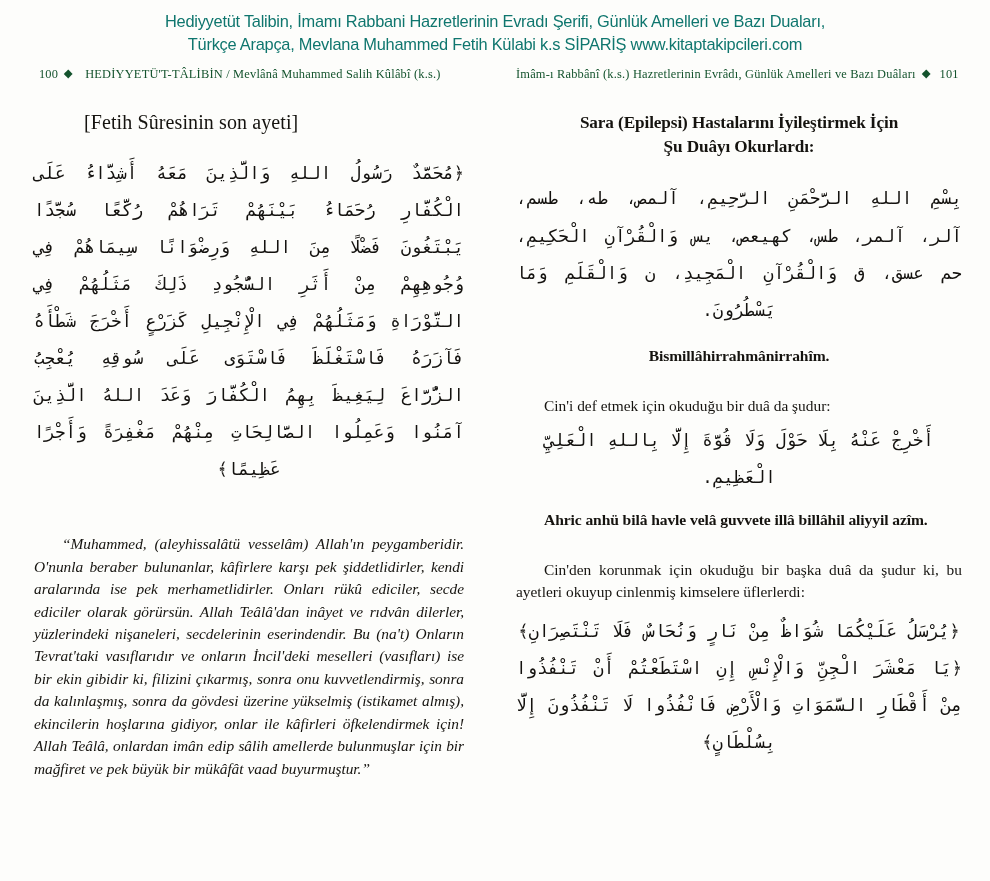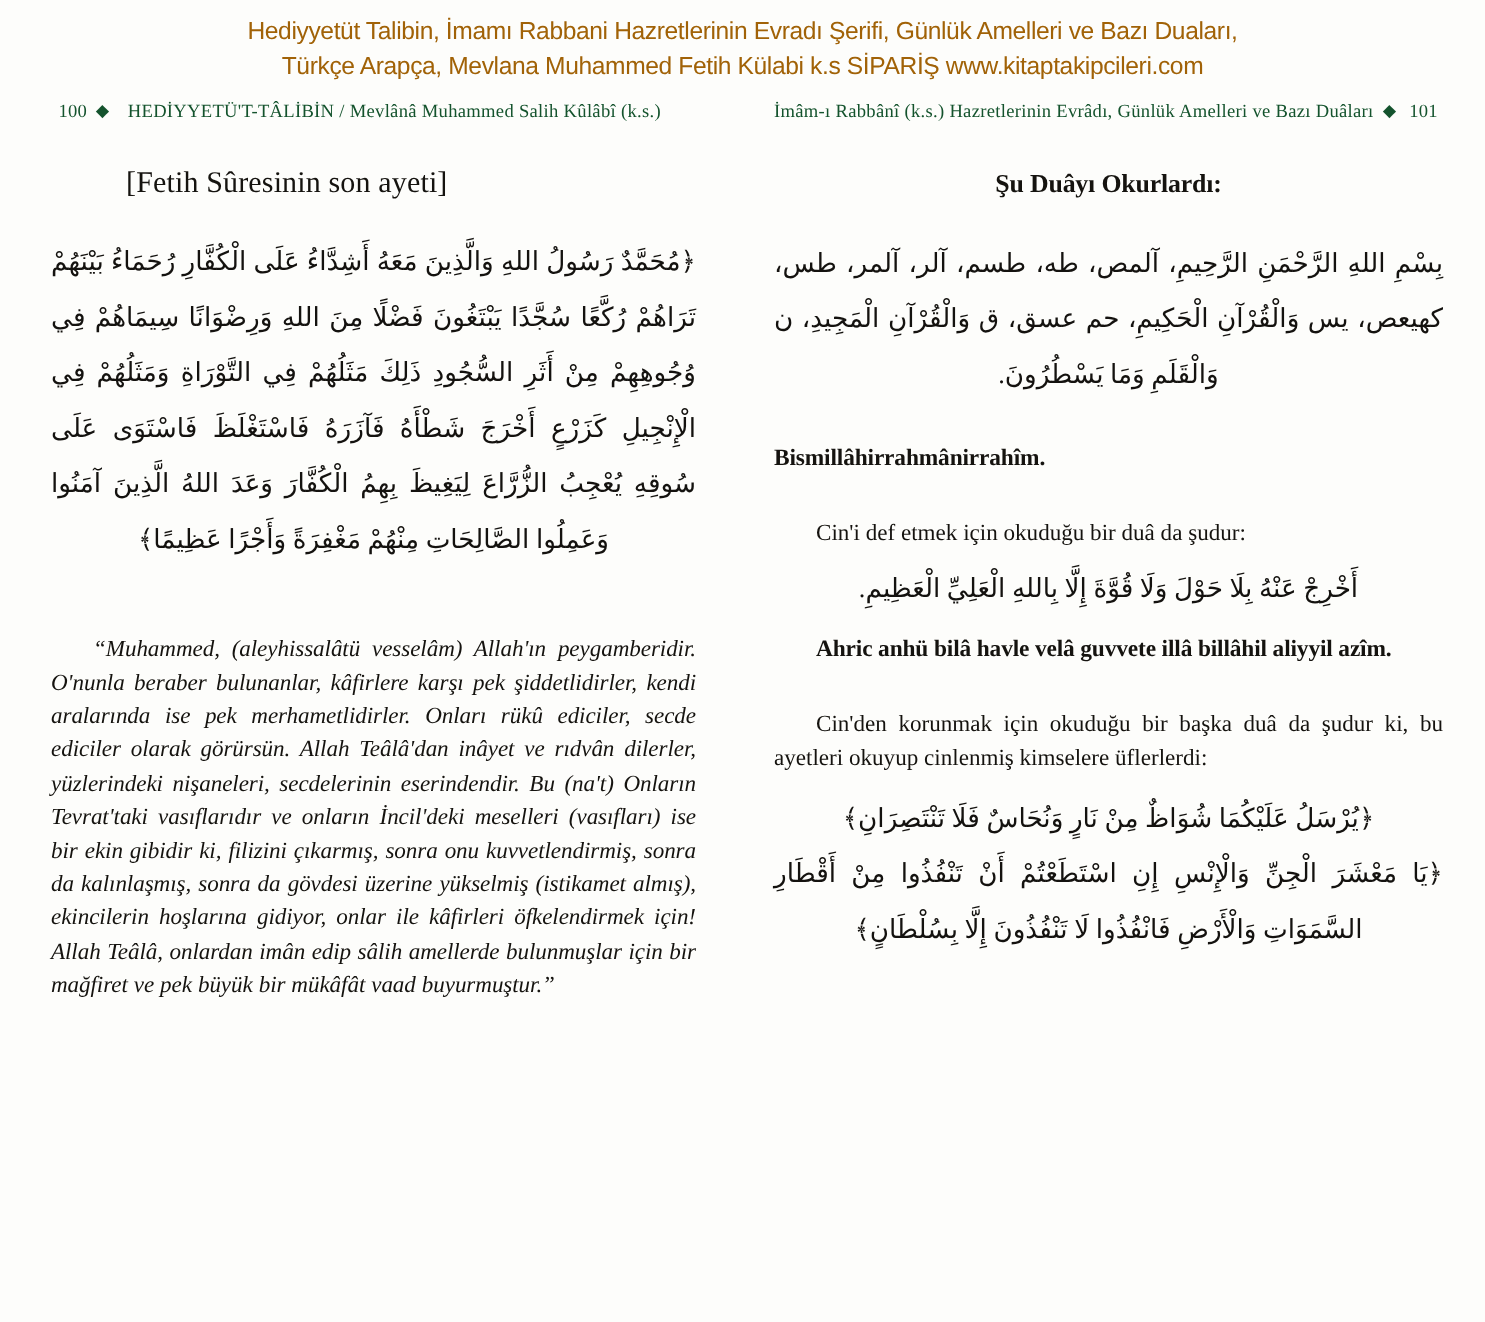--- a/index.html
+++ b/index.html
@@ -20,21 +20,21 @@
   
   .banner {
     width: 100%;
     box-sizing: border-box;
     padding: 10px 44px 4px 44px;
     text-align: center;
     font-family: "Liberation Sans", sans-serif;
     font-size: 16.4px;
     line-height: 1.42;
     letter-spacing: -0.25px;
-    color: #a16207;
+    color: #0f766e;
     font-weight: 500;
   }
   .banner-line { display: block; white-space: nowrap; }
 
   
   .spread {
     display: flex;
     width: 990px;
     height: 805px;
     box-sizing: border-box;
@@ -72,21 +72,21 @@
   .bracket-line {
     font-size: 20px;
     margin: 4px 0 22px 0;
     padding-left: 50px;
     letter-spacing: 0.1px;
   }
 
   .arabic {
     direction: rtl;
     unicode-bidi: bidi-override;
-    font-family: Liberation Serif, serif;
+    font-family: Liberation Mono, monospace;
     font-size: 17.5px;
     line-height: 2.12;
     text-align: center;
     color: #14120f;
   }
   .arabic.justify {
     text-align: justify;
     text-align-last: center;
   }
 
@@ -110,23 +110,22 @@
   .tr-bold {
     font-weight: bold;
     font-size: 15.6px;
     line-height: 1.48;
     text-align: justify;
     text-indent: 28px;
     margin: 0;
     letter-spacing: -0.1px;
   }
   .tr-bold.center {
-    text-align: left;
+    text-align: center;
     text-indent: 0;
-    margin-top: 12px;
   }
 
   .section-title {
     font-weight: bold;
     font-size: 17.2px;
     line-height: 1.42;
     text-align: center;
     margin: 0 0 12px 0;
     letter-spacing: -0.1px;
   }
@@ -164,20 +163,21 @@
 
   </div>
 
   <div class="page page-right">
 
     <div class="running-head right">
       <span class="rh-title">İmâm-ı Rabbânî (k.s.) Hazretlerinin Evrâdı, Günlük Amelleri ve Bazı Duâları</span><span class="diamond">◆</span>&nbsp;<span class="folio">101</span>
     </div>
 
     <div class="section-title">
+      <span>Sara (Epilepsi) Hastalarını İyileştirmek İçin</span>
       <span>Şu Duâyı Okurlardı:</span>
     </div>
 
     <div class="sp-10"></div>
 
     <div class="arabic justify">بِسْمِ اللهِ الرَّحْمَنِ الرَّحِيمِ، آلمص، طه، طسم، آلر، آلمر، طس، كهيعص، يس وَالْقُرْآنِ الْحَكِيمِ، حم عسق، ق وَالْقُرْآنِ الْمَجِيدِ، ن وَالْقَلَمِ وَمَا يَسْطُرُونَ.</div>
 
     <div class="sp-14"></div>
 
     <p class="tr-bold center">Bismillâhirrahmânirrahîm.</p>

